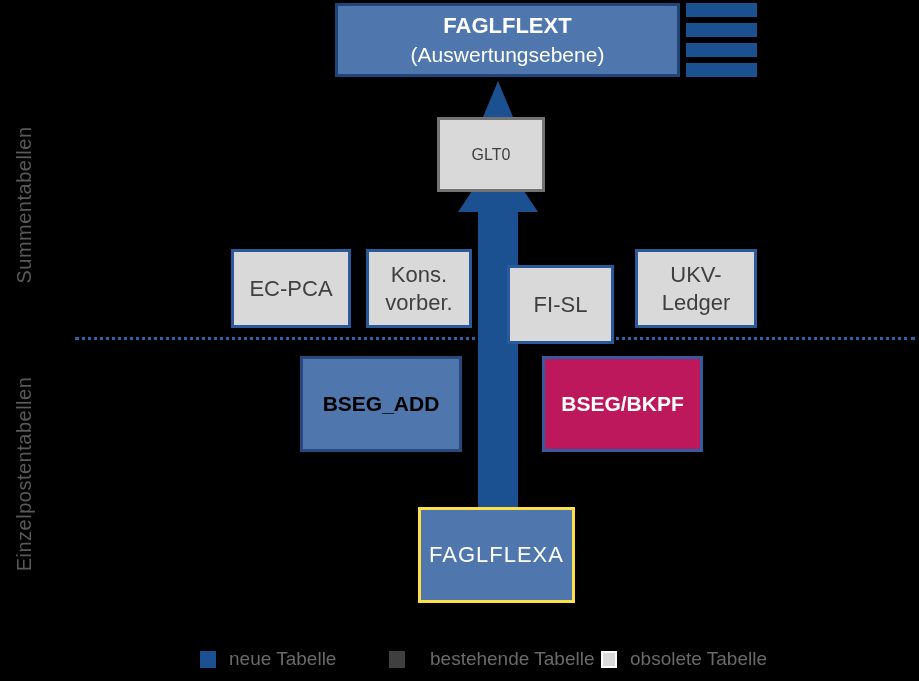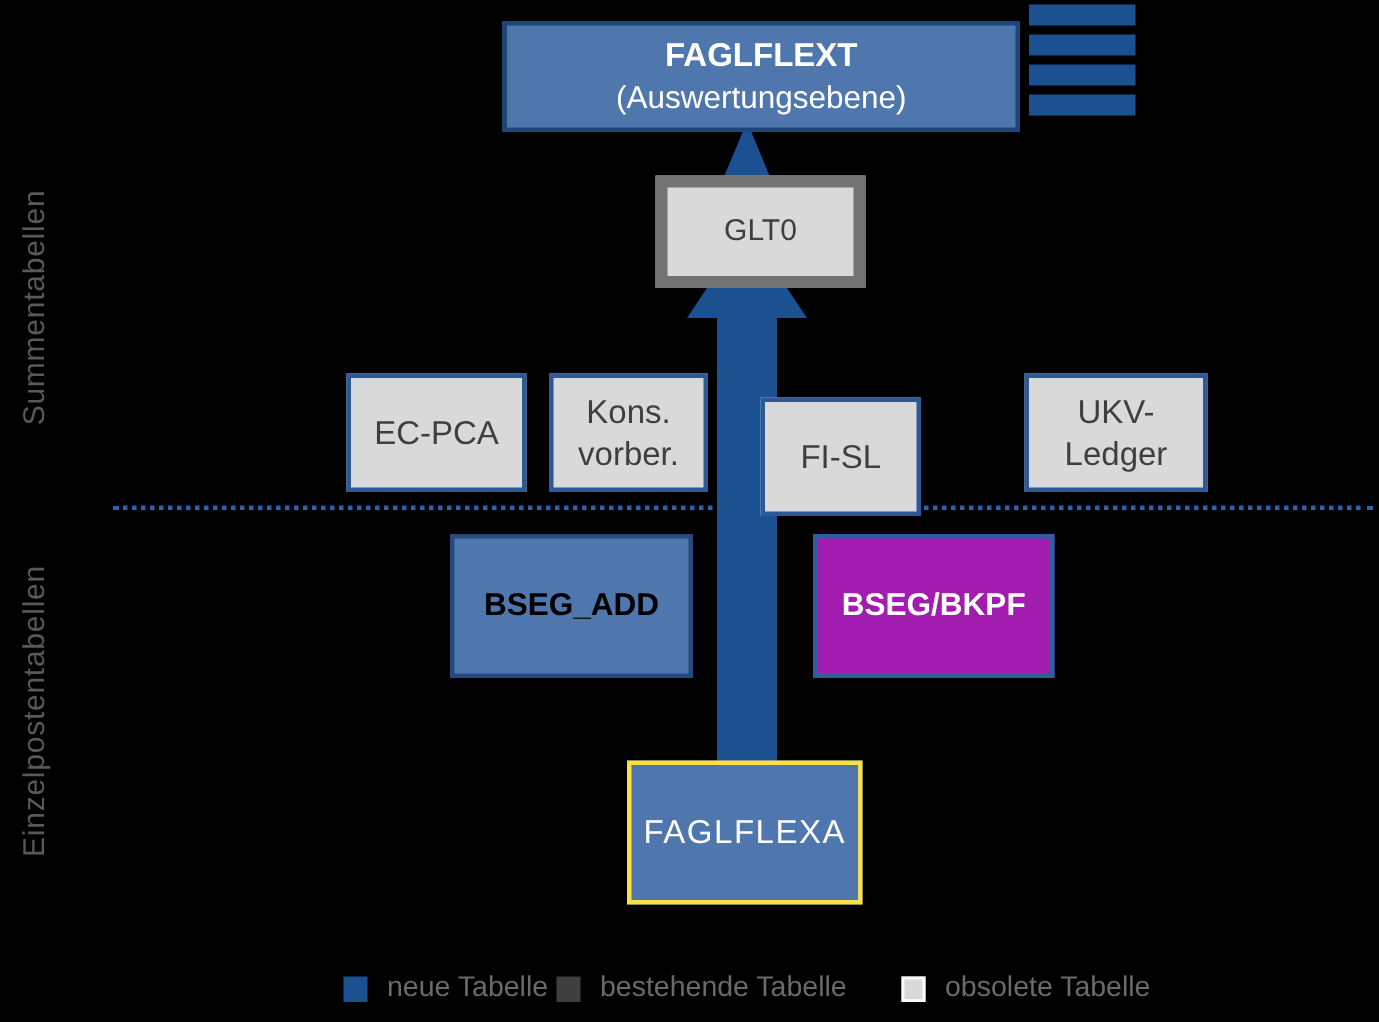--- a/index.html
+++ b/index.html
@@ -23,61 +23,61 @@
     display: flex;
     flex-direction: column;
     align-items: center;
     justify-content: center;
     text-align: center;
     white-space: pre-line;
   }
 
   
   #faglflext-box {
-    left: 335px; top: 14px; width: 345px; height: 74px;
+    left: 335px; top: 3px; width: 345px; height: 74px;
     background: #4f77ad;
     border: 3px solid #1e467b;
     color: #ffffff;
     font-size: 21px;
     line-height: 1.35;
   }
   #faglflext-box .t1 { font-weight: bold; font-size: 22px; }
 
   #glt0-box {
-    left: 437px; top: 117px; width: 140px; height: 75px;
+    left: 437px; top: 117px; width: 108px; height: 75px;
     background: #d9d9d9;
-    border: 8px solid #737373;
+    border: 3px solid #737373;
     color: #3f3f3f;
-    font-size: 20px;
+    font-size: 16px;
   }
 
   .summary-box {
     top: 249px; height: 79px;
     background: #d9d9d9;
     border: 3px solid #2a5a9a;
     color: #3f3f3f;
     font-size: 22px;
     line-height: 1.25;
   }
   #ecpca-box { left: 231px; width: 120px; }
   #kons-box  { left: 366px; width: 106px; }
   #fisl-box  { left: 507px; width: 107px; margin-top: 16px; }
-  #ukv-box   { left: 635px; width: 122px; margin-left: 48px; }
+  #ukv-box   { left: 635px; width: 122px; }
 
   #bseg-add-box {
     left: 300px; top: 356px; width: 162px; height: 96px;
     background: #4f77ad;
     border: 3px solid #27497c;
     color: #000000;
     font-weight: bold;
     font-size: 21px;
   }
   #bseg-bkpf-box {
     left: 542px; top: 356px; width: 161px; height: 96px;
-    background: #a21caf;
+    background: #be185d;
     border: 3px solid #2e5da0;
     color: #ffffff;
     font-weight: bold;
     font-size: 21px;
   }
   #faglflexa-box {
     left: 418px; top: 507px; width: 157px; height: 96px;
     background: #4f77ad;
     border: 3px solid #fde047;
     color: #ffffff;
@@ -128,22 +128,22 @@
   #vlabel-einzel  { left: 24px; top: 474px; }
 
   
   .legend-item {
     position: absolute;
     top: 646px;
     height: 26px;
     display: flex;
     align-items: center;
   }
-  #legend-new      { left: 229px; }
-  #legend-existing { left: 371px; }
+  #legend-new      { left: 200px; }
+  #legend-existing { left: 389px; gap: 12px; }
   #legend-obsolete { left: 601px; }
   .swatch {
     width: 16px; height: 17px;
     margin-right: 13px;
     box-sizing: border-box;
   }
   .swatch-new      { background: #1b5191; }
   .swatch-existing { background: #3f3f3f; }
   .swatch-obsolete { background: #d9d9d9; border: 2px solid #fafafa; }
   .legend-label {

